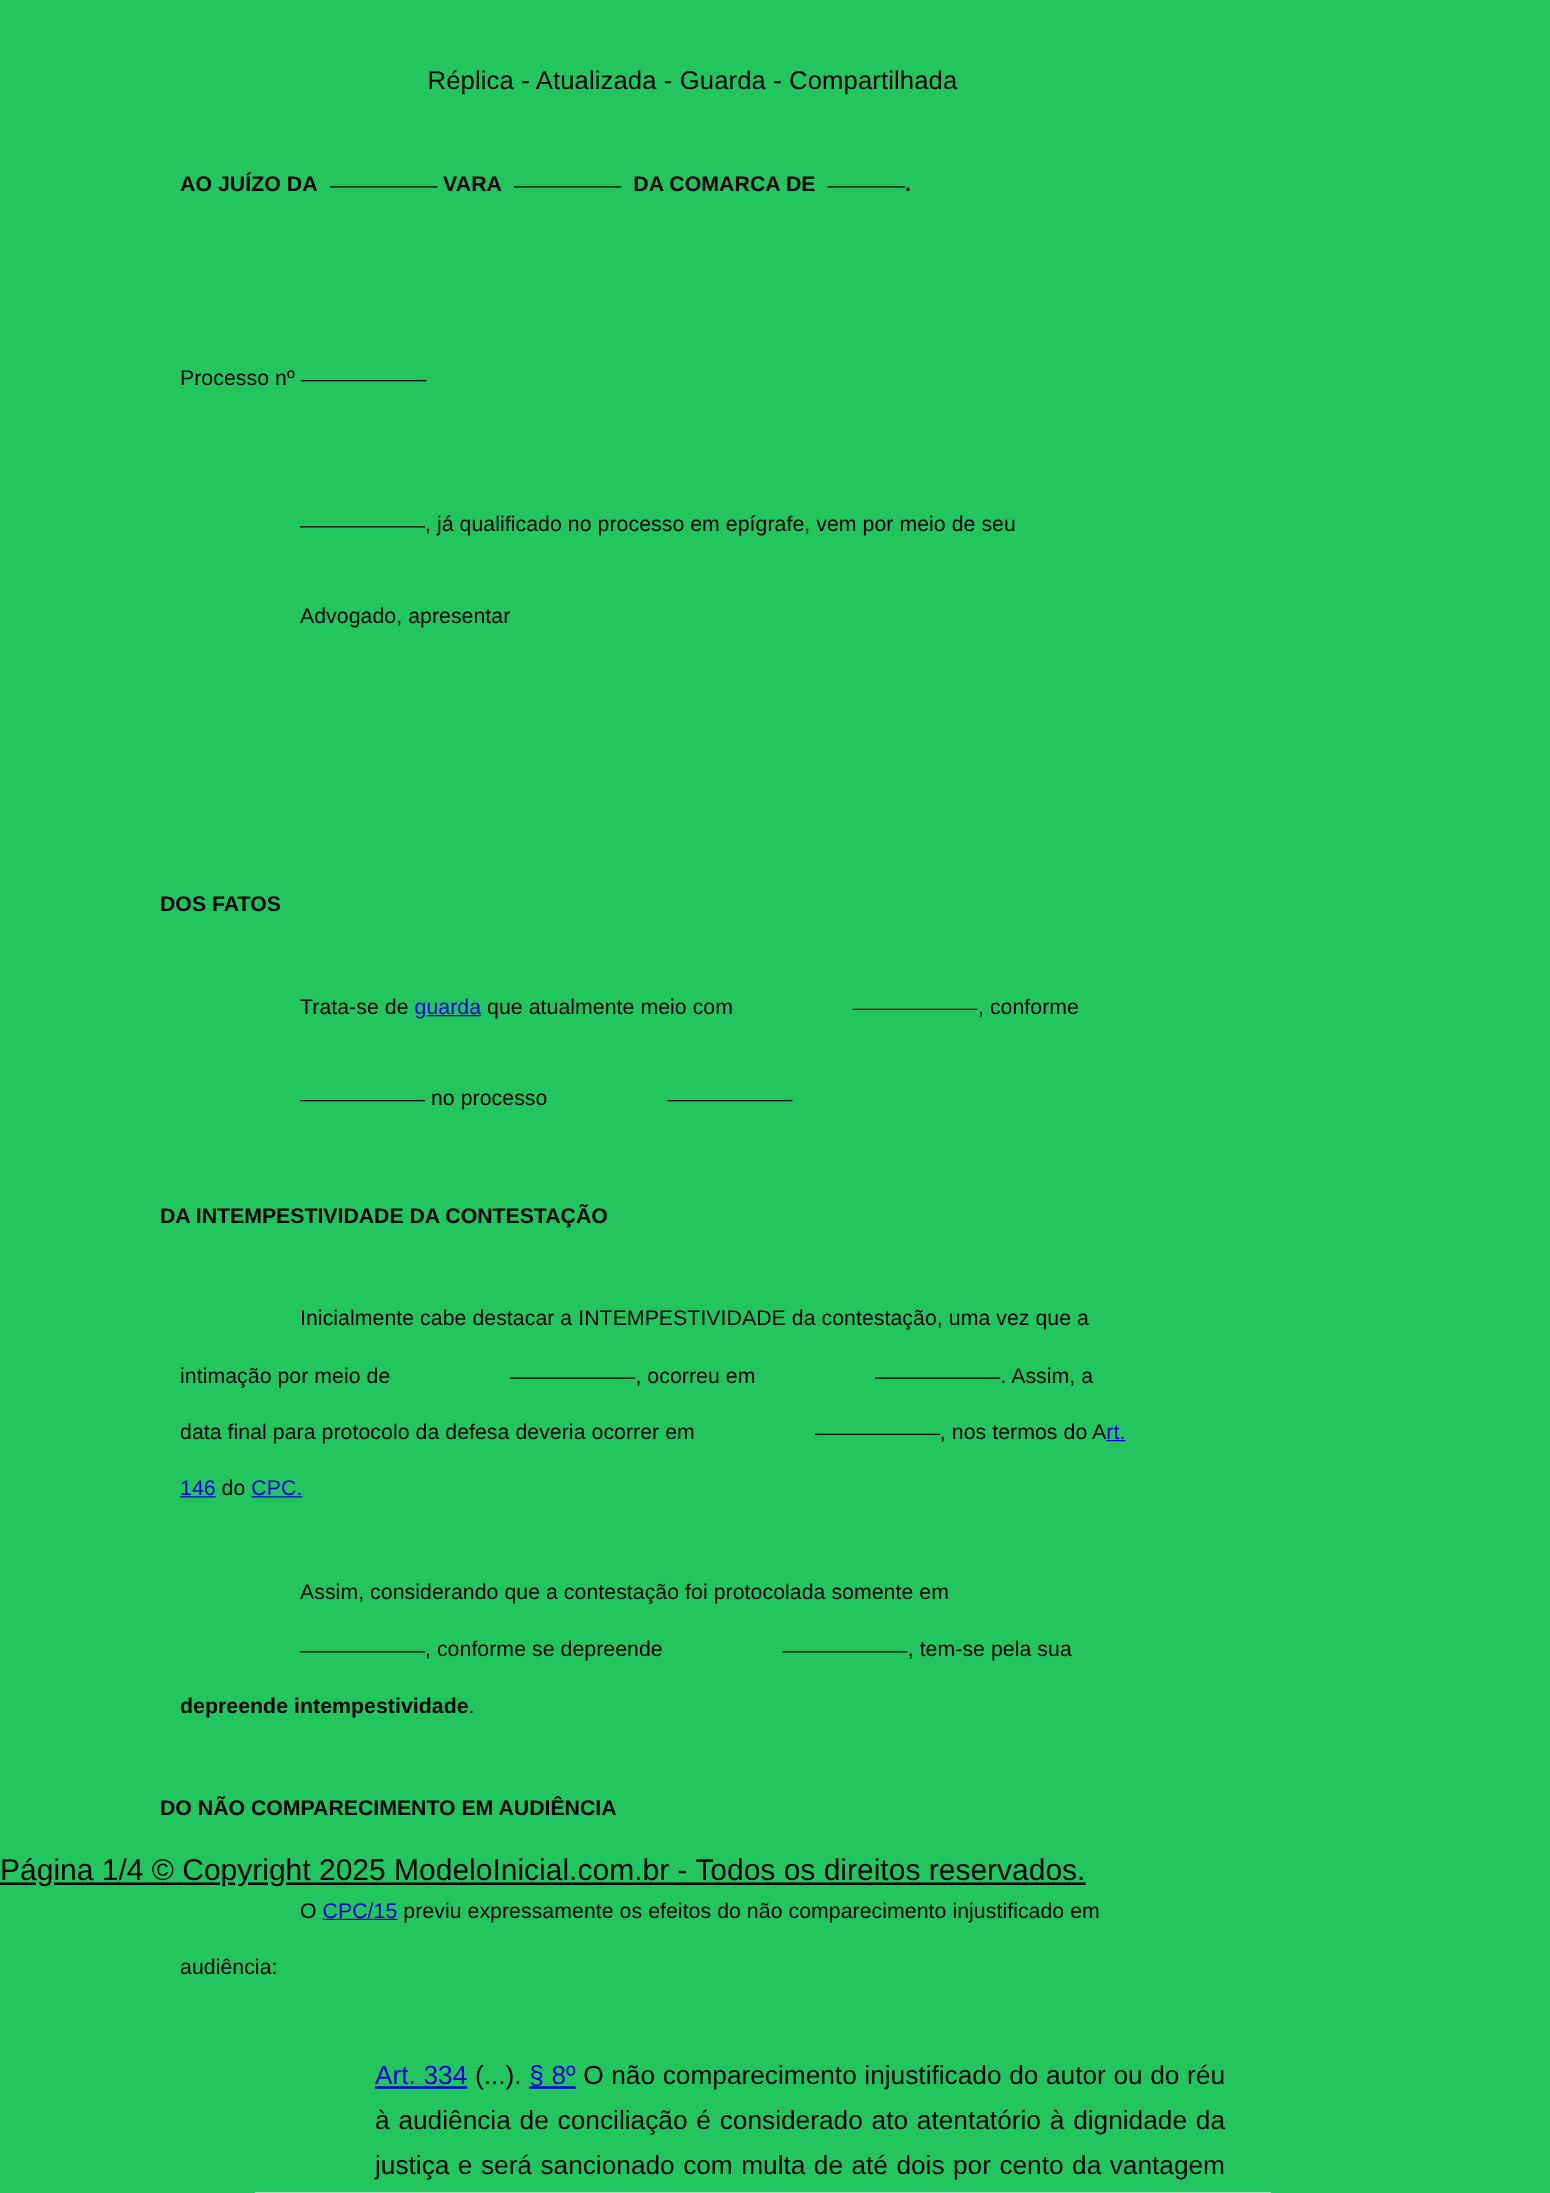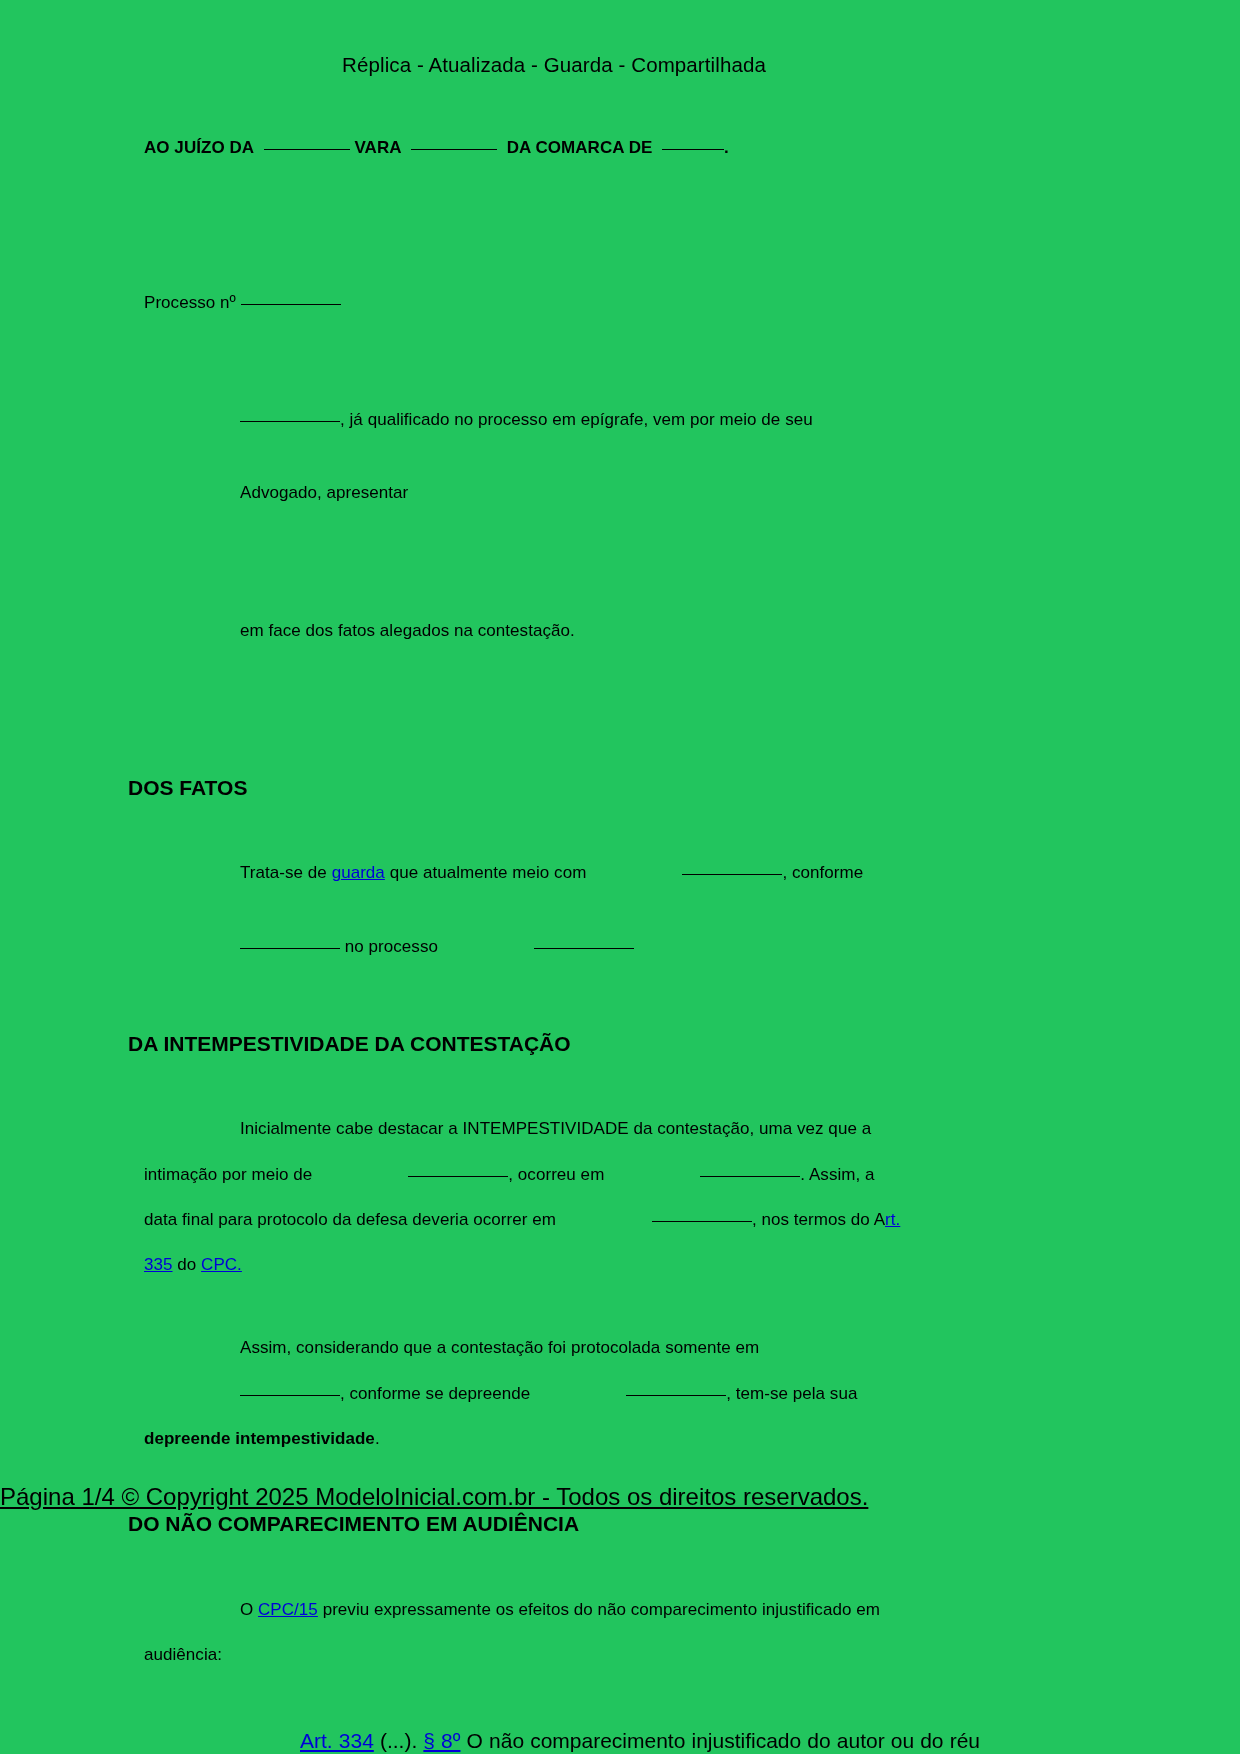--- a/index.html
+++ b/index.html
@@ -44,21 +44,21 @@
     margin: 16px;
     letter-spacing: 0.05px;
   }
   .para.center {
     text-align: center;
   }
   .bold {
     font-weight: bold;
   }
   .heading {
-    font-size: 21px;
+    font-size: 17px;
     font-weight: bold;
     line-height: 1.6;
     margin: 0;
     text-align: left;
   }
   .blank {
     display: inline-block;
     border-bottom: 1px solid #000;
     vertical-align: baseline;
     position: relative;
@@ -122,21 +122,20 @@
 
     <div class="spacer-xs"></div>
 
     <p class="para"><span class="gap-wide"></span><span>Advogado, apresentar</span></p>
 
     <div class="spacer-md"></div>
 
 
     <div class="spacer-md"></div>
 
-    <p class="para"><span class="gap-wide"></span><span>em face dos fatos alegados na contestação.</span></p>
 
     <div class="spacer-xl"></div>
     <div class="spacer-md"></div>
 
     <p class="heading">DOS FATOS</p>
 
     <div class="spacer-md"></div>
 
     <p class="para"><span class="gap-wide"></span><span>Trata-se  de </span><span class="lnk">guarda</span><span> que  atualmente  meio  com</span><span class="gap-wide"></span><span class="blank w-md"></span><span>,  conforme</span></p>
 
@@ -150,21 +149,21 @@
     <p class="heading">DA INTEMPESTIVIDADE DA CONTESTAÇÃO</p>
 
     <div class="spacer-md"></div>
 
     <p class="para"><span class="gap-wide"></span><span>Inicialmente  cabe  destacar  a  INTEMPESTIVIDADE  da  contestação,  uma  vez  que  a</span></p>
 
     <p class="para"><span>intimação  por  meio  de</span><span class="gap-wide"></span><span class="blank w-md"></span><span>,  ocorreu  em</span><span class="gap-wide"></span><span class="blank w-md"></span><span>.  Assim,  a</span></p>
 
     <p class="para"><span>data final para protocolo da defesa deveria ocorrer em</span><span class="gap-wide"></span><span class="blank w-md"></span><span>, nos termos do A</span><span class="lnk">rt.</span></p>
 
-    <p class="para"><span class="lnk">335</span><span> do </span><span class="lnk">CPC.</span></p>
+    <p class="para"><span class="lnk">146</span><span> do </span><span class="lnk">CPC.</span></p>
 
     <div class="spacer-sm"></div>
 
     <p class="para"><span class="gap-wide"></span><span>Assim,    considerando    que    a    contestação    foi    protocolada    somente    em</span></p>
 
     <p class="para"><span class="gap-wide"></span><span class="blank w-md"></span><span>,  conforme  se  depreende</span><span class="gap-wide"></span><span class="blank w-md"></span><span>,  tem-se  pela  sua</span></p>
 
     <p class="para"><span class="bold">depreende intempestividade</span><span>.</span></p>
 
     <div class="spacer-md"></div>

